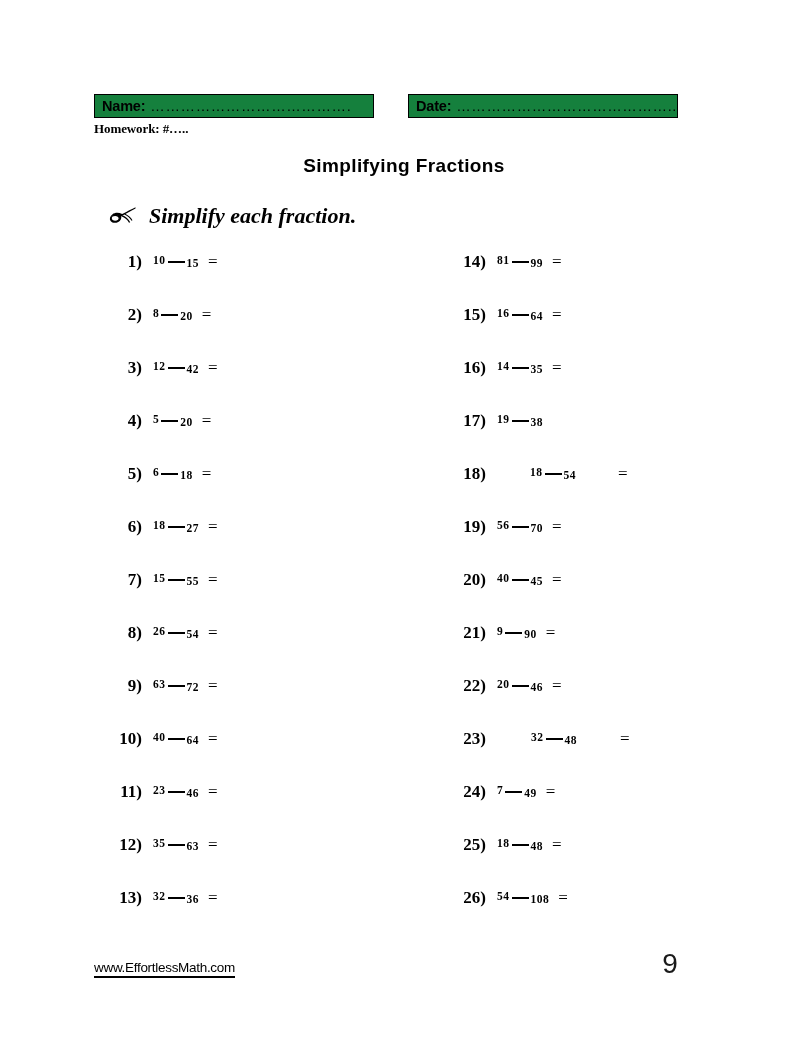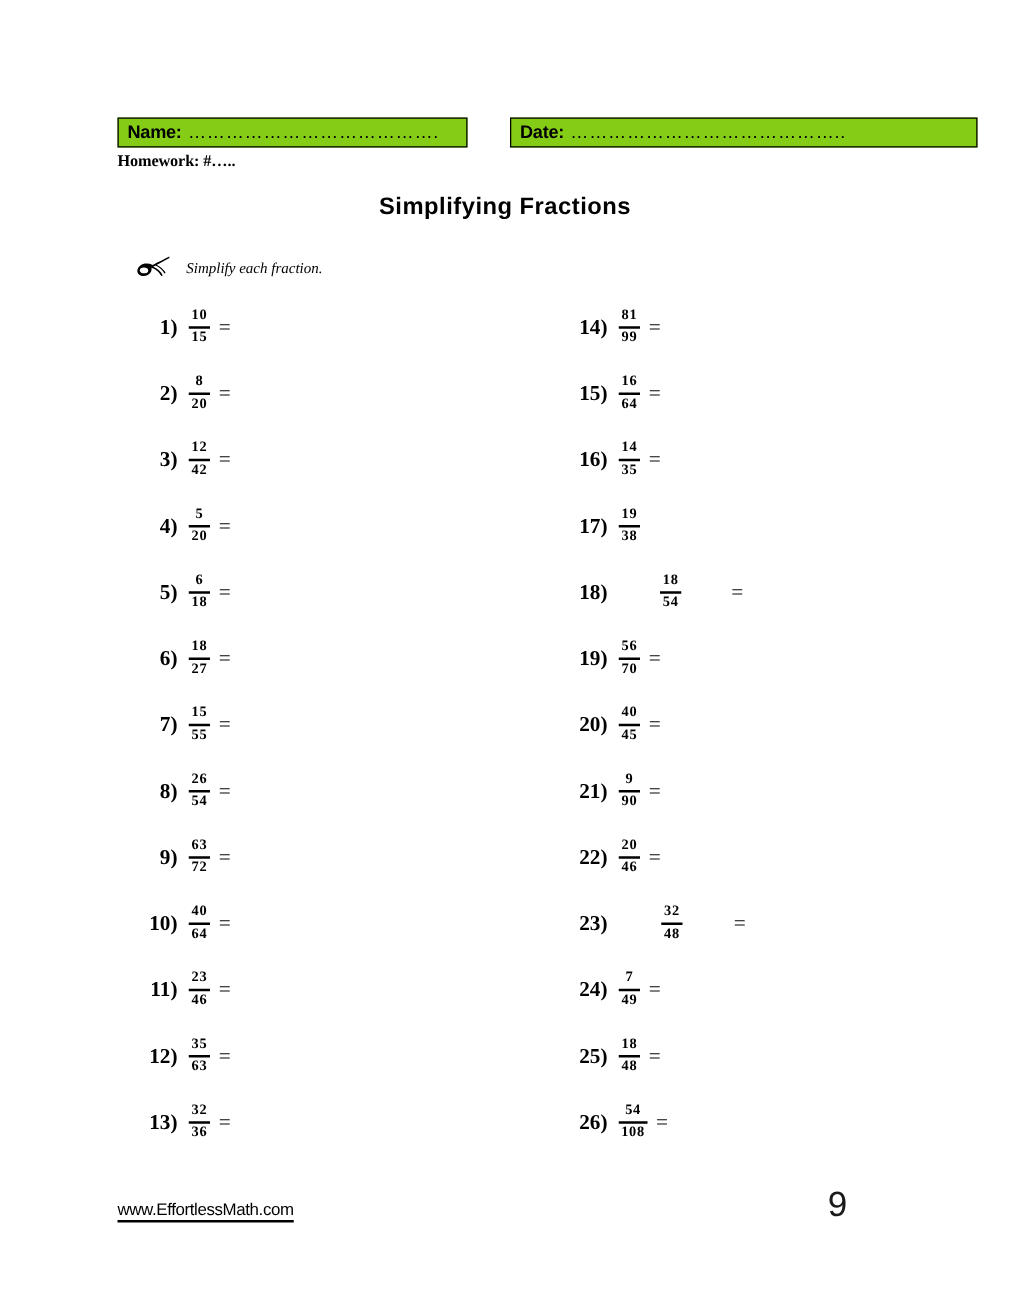--- a/index.html
+++ b/index.html
@@ -33,24 +33,24 @@
   .field-box {
     position: absolute;
     top: 0;
     height: 24px;
     border: 1.5px solid #000;
     box-sizing: border-box;
     display: flex;
     align-items: center;
     padding-left: 7px;
     overflow: hidden;
-    background: #84cc16;
+    background: #15803d;
   }
   .field-box.name { left: 0; width: 280px; }
-  .field-box.date { left: 314px; width: 374px; text-align: center; }
+  .field-box.date { left: 314px; width: 270px; text-align: center; }
   .field-label {
     font-family: "Liberation Sans", sans-serif;
     font-weight: bold;
     font-size: 14.5px;
     letter-spacing: -0.2px;
     white-space: nowrap;
   }
   .field-dots {
     font-family: "Liberation Sans", sans-serif;
     font-size: 14.5px;
@@ -93,23 +93,23 @@
     align-items: center;
     gap: 11px;
   }
   .pen-icon {
     width: 30px;
     height: 22px;
     display: block;
   }
   .instruction-text {
     font-family: "Liberation Serif", serif;
-    font-weight: normal;
+    font-weight: bold;
     font-style: italic;
-    font-size: 12px;
+    font-size: 22px;
     white-space: nowrap;
   }
 
   
   .problems {
     position: absolute;
     left: 0;
     top: 240px;
     width: 808px;
   }
@@ -130,21 +130,21 @@
   .p-num {
     font-family: "Liberation Serif", serif;
     font-weight: bold;
     font-size: 17px;
     width: 34px;
     text-align: right;
     flex: 0 0 34px;
   }
   .frac {
     display: inline-flex;
-    flex-direction: column;
+    flex-direction: row;
     align-items: center;
     margin-left: 9px;
     font-family: "Liberation Serif", serif;
     font-weight: bold;
     line-height: 1;
   }
   .frac .num,
   .frac .den {
     font-size: 11.5px;
     letter-spacing: 0.5px;

